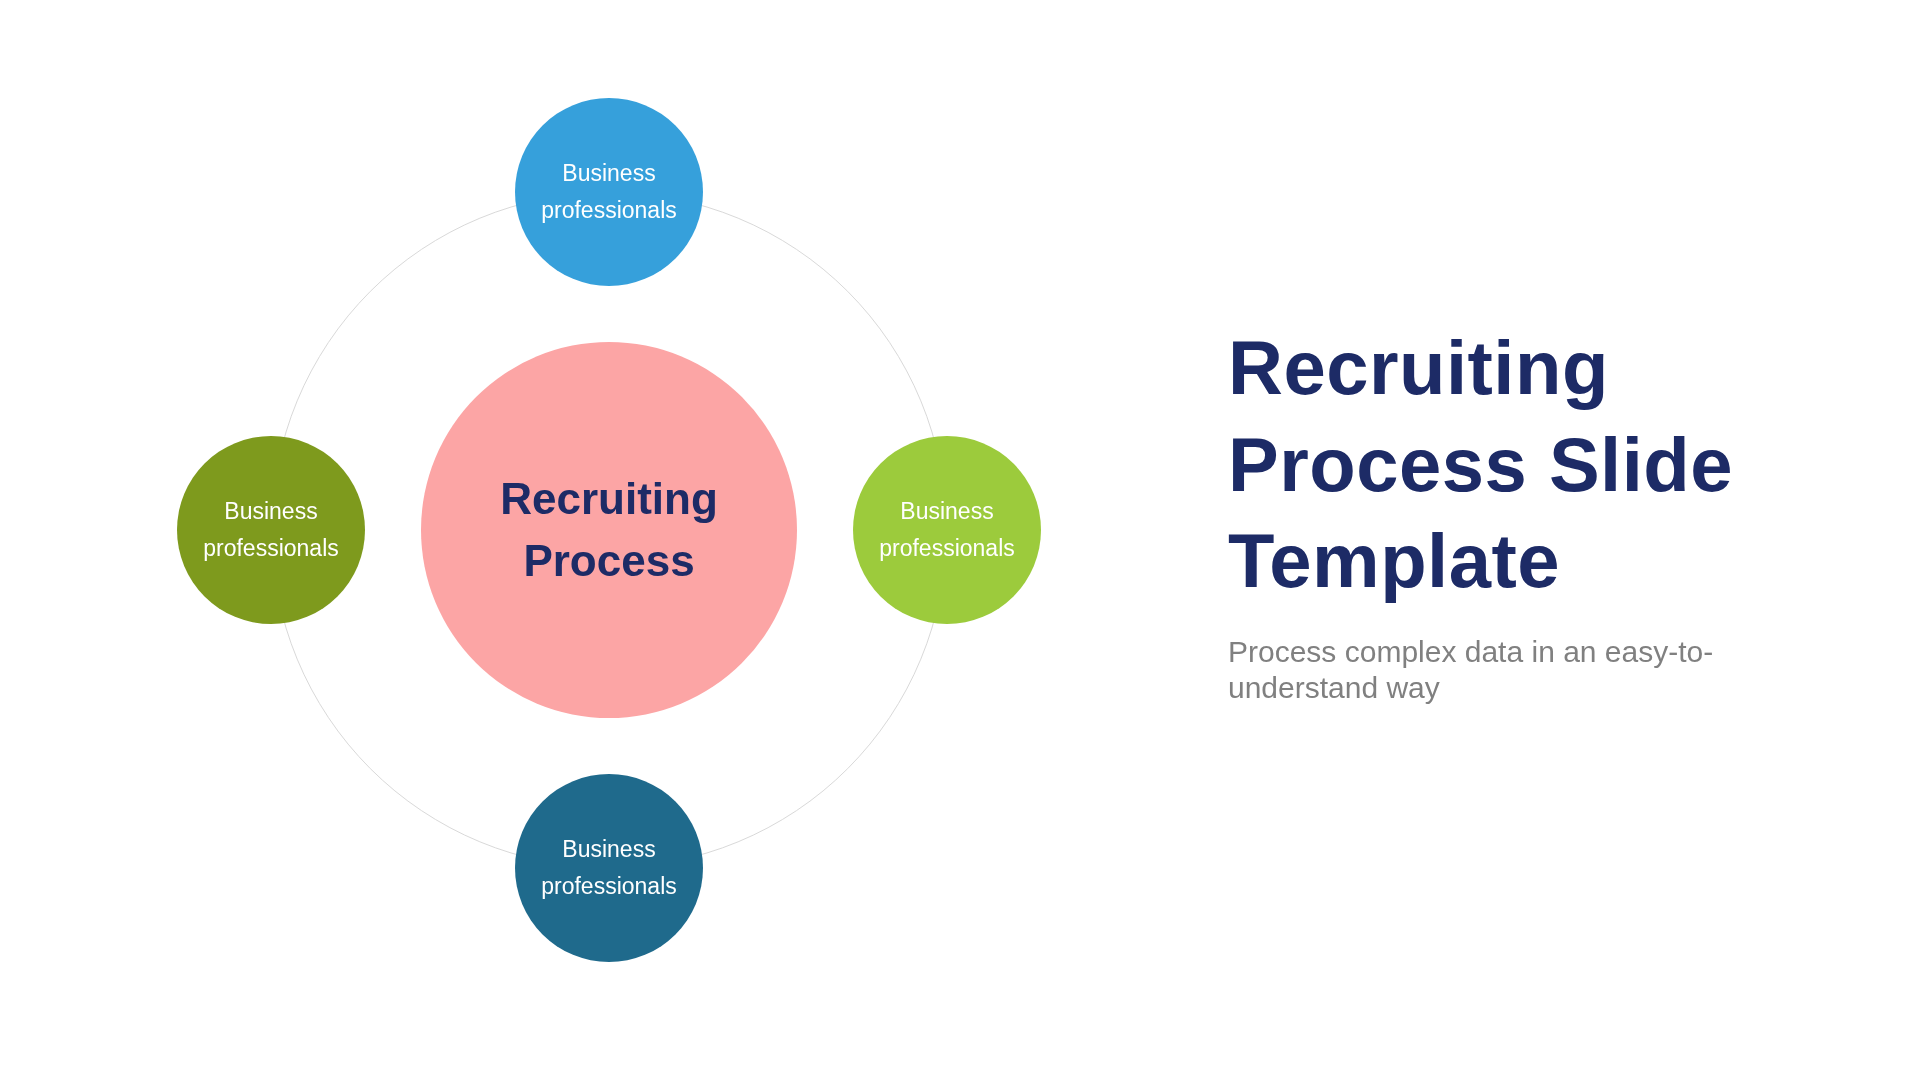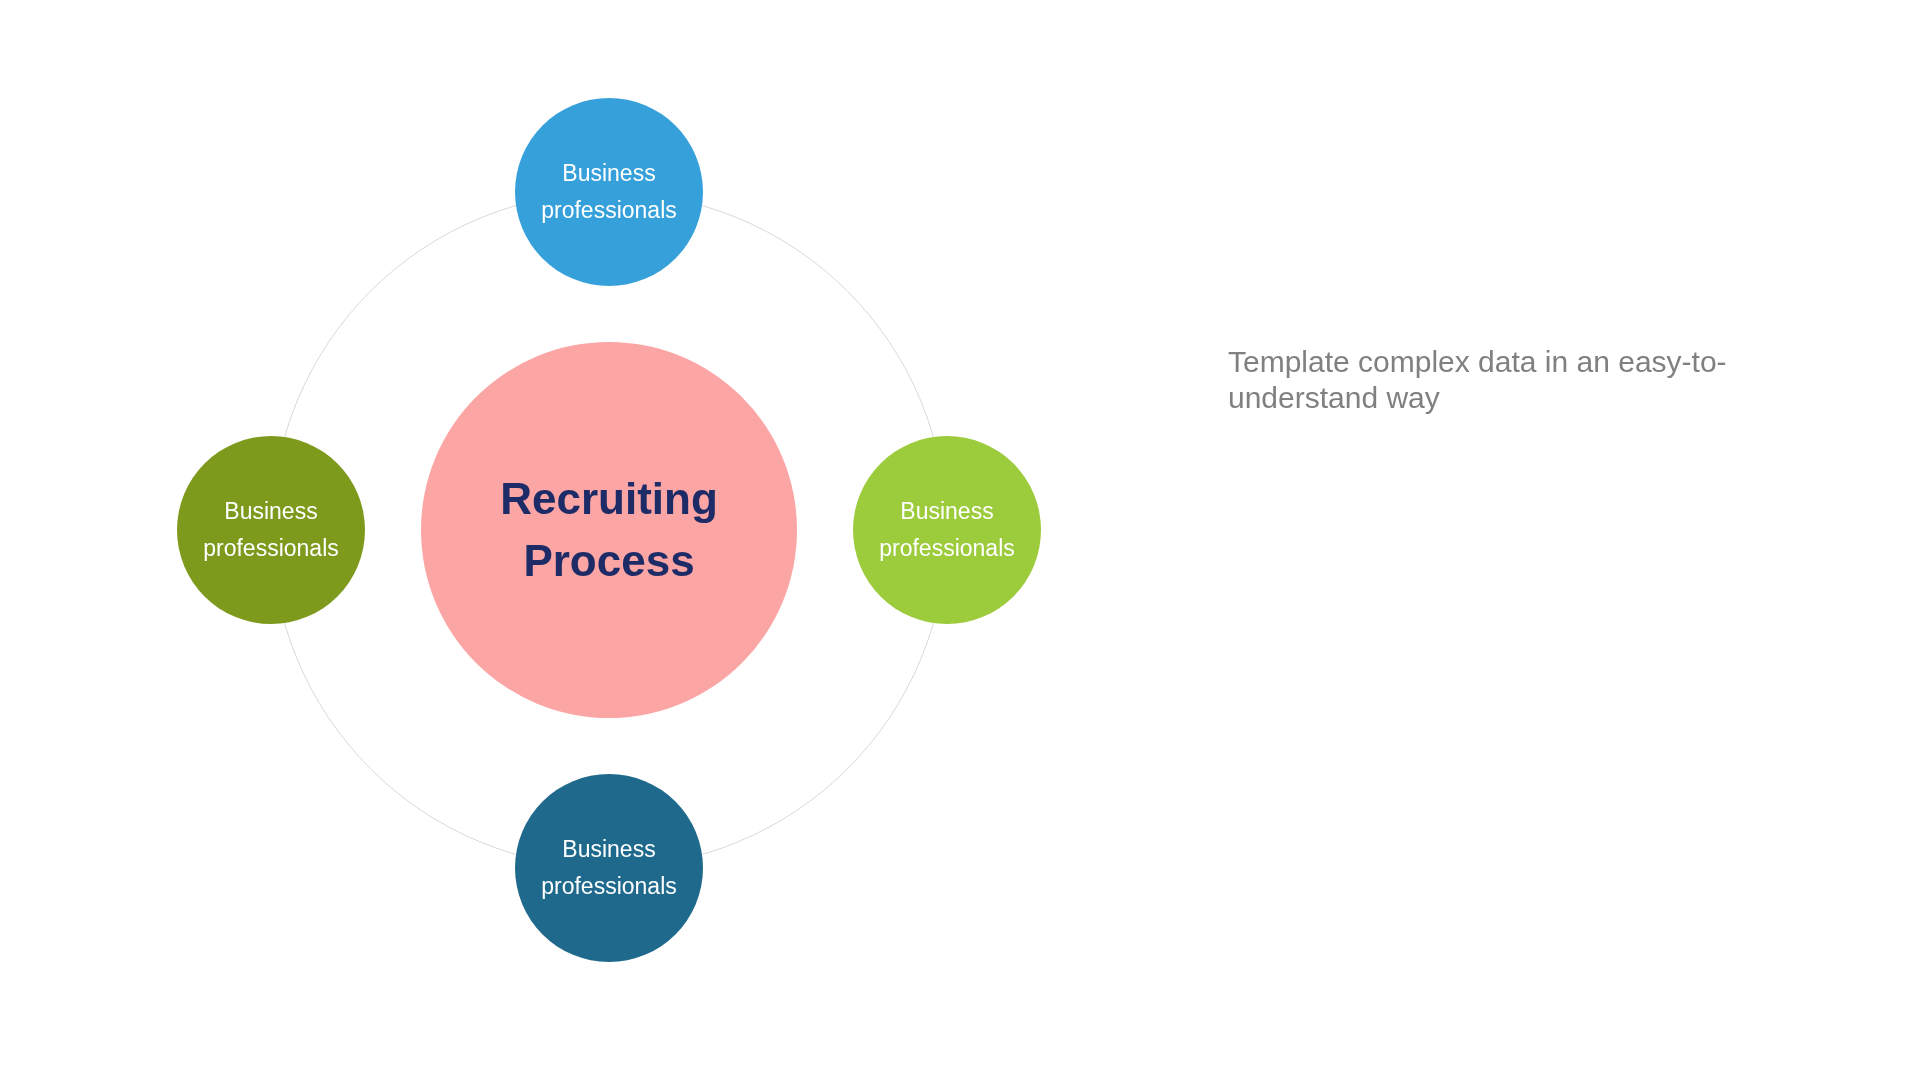--- a/index.html
+++ b/index.html
@@ -120,16 +120,17 @@
       <span class="label">Business professionals</span>
     </div>
 
     <div class="center-circle" style="background-color: #fca5a5; color: rgb(29, 43, 102);">
       <span class="label">Recruiting Process</span>
     </div>
 
   </div>
 
   <div class="text-col">
-    <div class="slide-subtitle" style="color: rgb(128, 128, 128);">Template complex data in an easy-to-understand way</div>
+    <div class="slide-title" style="color: rgb(29, 43, 102);">Recruiting Process Slide Template</div>
+    <div class="slide-subtitle" style="color: rgb(128, 128, 128);">Process complex data in an easy-to-understand way</div>
   </div>
 
 </div>
 
 </body></html>

